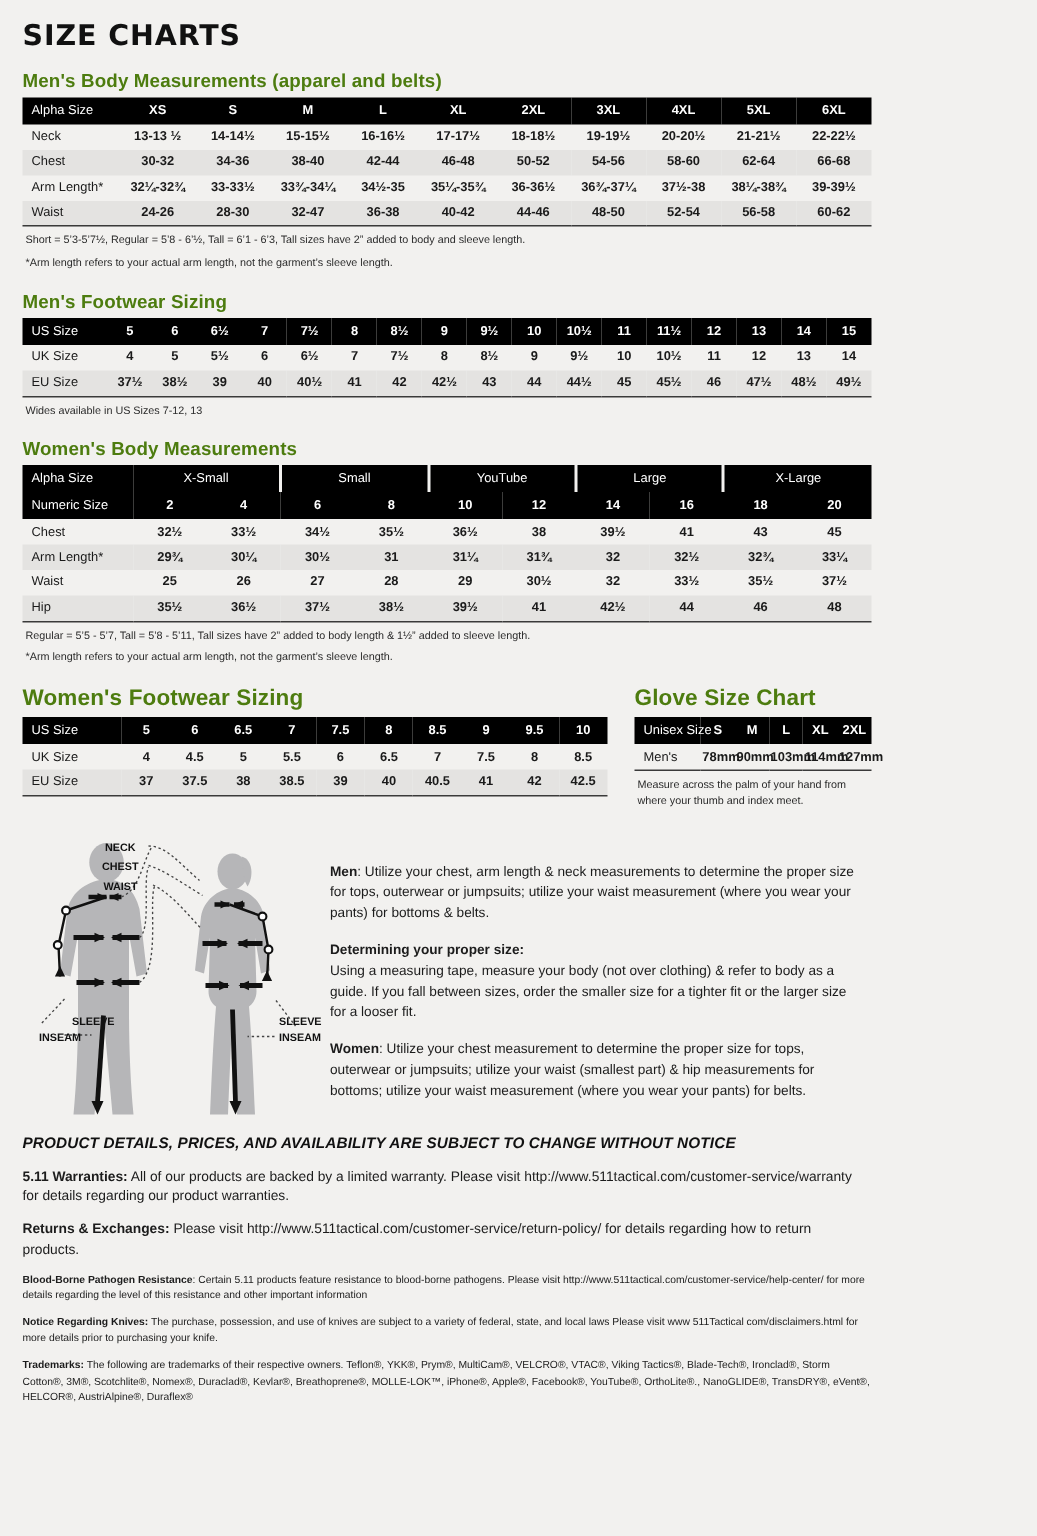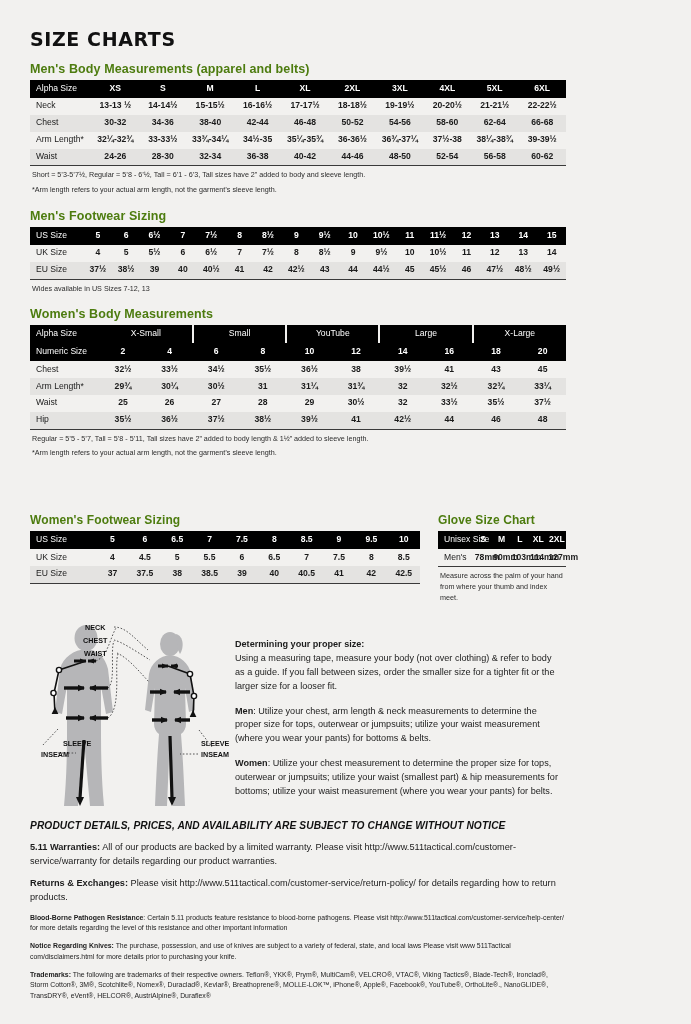--- a/index.html
+++ b/index.html
@@ -3,33 +3,33 @@
 <meta charset="utf-8">
 <style>
   html,body{margin:0;padding:0;}
   body{
     width:691px;height:1024px;overflow:hidden;
     background:#f2f1ef;
     font-family:"Liberation Sans", sans-serif;
     color:#1a1a1a;
     -webkit-font-smoothing:antialiased;
   }
-  .page{position:relative;width:596px;height:1024px;padding:16px;box-sizing:border-box;}
+  .page{position:relative;width:596px;height:1024px;padding:1px;box-sizing:border-box;}
   .inner{padding:10px 14px 0 14px;}
 
   
   .page-title{
     font-size:19px;font-weight:bold;letter-spacing:.6px;
     margin:2px 0 12px 0;color:#111;
     font-family:"DejaVu Sans", sans-serif;
   }
   .sec-title{
     font-size:12.5px;font-weight:bold;margin:0 0 4px 0;color:#4d7c0f;letter-spacing:.1px;
   }
-  .sec-title.sm{font-size:12px;margin-top:41px;}
+  .sec-title.sm{font-size:15px;}
 
   
   table{border-collapse:collapse;width:100%;table-layout:fixed;}
   .tbl{font-size:8.6px;}
   .tbl th,.tbl td{
     padding:3.5px 1px;text-align:center;font-weight:bold;white-space:nowrap;
     line-height:1.15;
   }
   .tbl thead th{background:#000;color:#fff;font-size:8.6px;padding:4px 1px;}
   .tbl th.lbl,.tbl td.lbl{text-align:left;padding-left:6px;font-weight:normal;}
@@ -141,21 +141,21 @@
               <td>36-36½</td>
               <td>36¾-37¼</td>
               <td>37½-38</td>
               <td>38¼-38¾</td>
               <td>39-39½</td>
             </tr>
             <tr class="alt">
               <td class="lbl">Waist</td>
               <td>24-26</td>
               <td>28-30</td>
-              <td>32-34</td>
+              <td>32-47</td>
               <td>36-38</td>
               <td>40-42</td>
               <td>44-46</td>
               <td>48-50</td>
               <td>52-54</td>
               <td>56-58</td>
               <td>60-62</td>
             </tr>
           </tbody>
     </table>
@@ -531,25 +531,25 @@
           <text x="171" y="141" id="cl-inseam-r">INSEAM</text>
           <text x="55" y="14" id="cl-neck">NECK</text>
           <text x="53" y="27" id="cl-chest">CHEST</text>
           <text x="54" y="40" id="cl-waist">WAIST</text>
         </g>
       </svg>
     </div>
 
     <div class="instructions">
       <p>
+        <b>Men</b><span>: Utilize your chest, arm length &amp; neck measurements to determine the proper size for tops, outerwear or jumpsuits; utilize your waist measurement (where you wear your pants) for bottoms &amp; belts.</span>
+      </p>
+      <p>
         <span class="ins-head">Determining your proper size:</span><br>
         <span>Using a measuring tape, measure your body (not over clothing) &amp; refer to body as a guide. If you fall between sizes, order the smaller size for a tighter fit or the larger size for a looser fit.</span>
-      </p>
-      <p>
-        <b>Men</b><span>: Utilize your chest, arm length &amp; neck measurements to determine the proper size for tops, outerwear or jumpsuits; utilize your waist measurement (where you wear your pants) for bottoms &amp; belts.</span>
       </p>
       <p>
         <b>Women</b><span>: Utilize your chest measurement to determine the proper size for tops, outerwear or jumpsuits; utilize your waist (smallest part) &amp; hip measurements for bottoms; utilize your waist measurement (where you wear your pants) for belts.</span>
       </p>
     </div>
   </div>
 
   <div class="legal">
     <div class="legal-title">PRODUCT DETAILS, PRICES, AND AVAILABILITY ARE SUBJECT TO CHANGE WITHOUT NOTICE</div>
 

